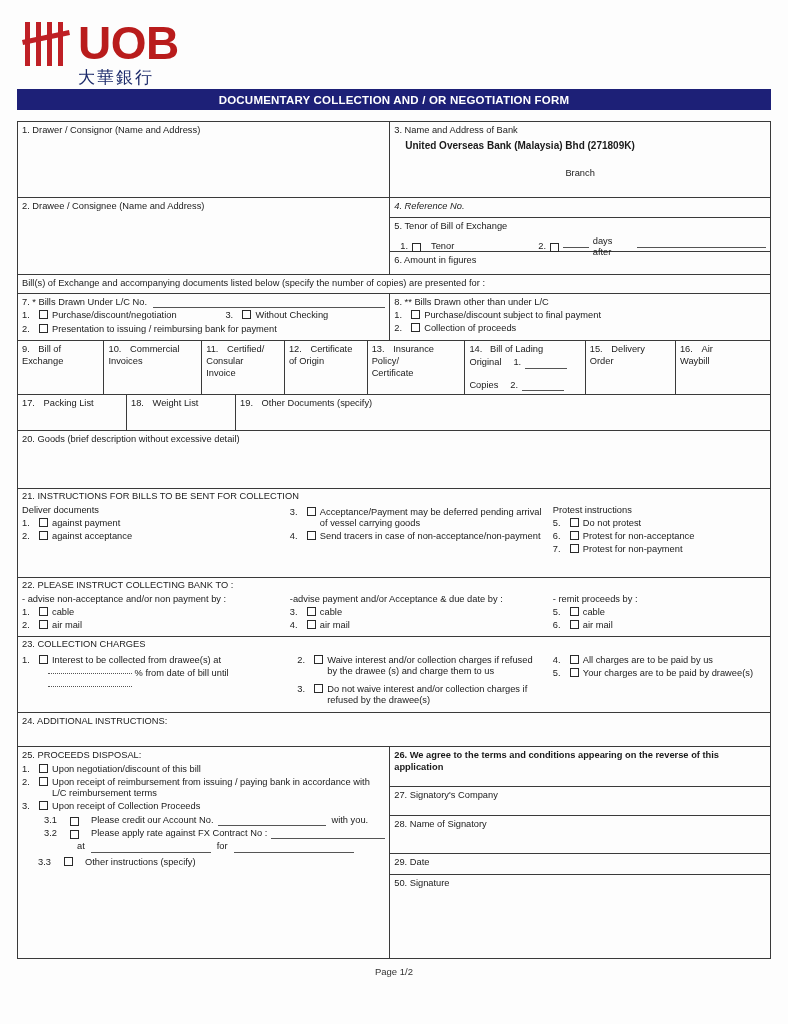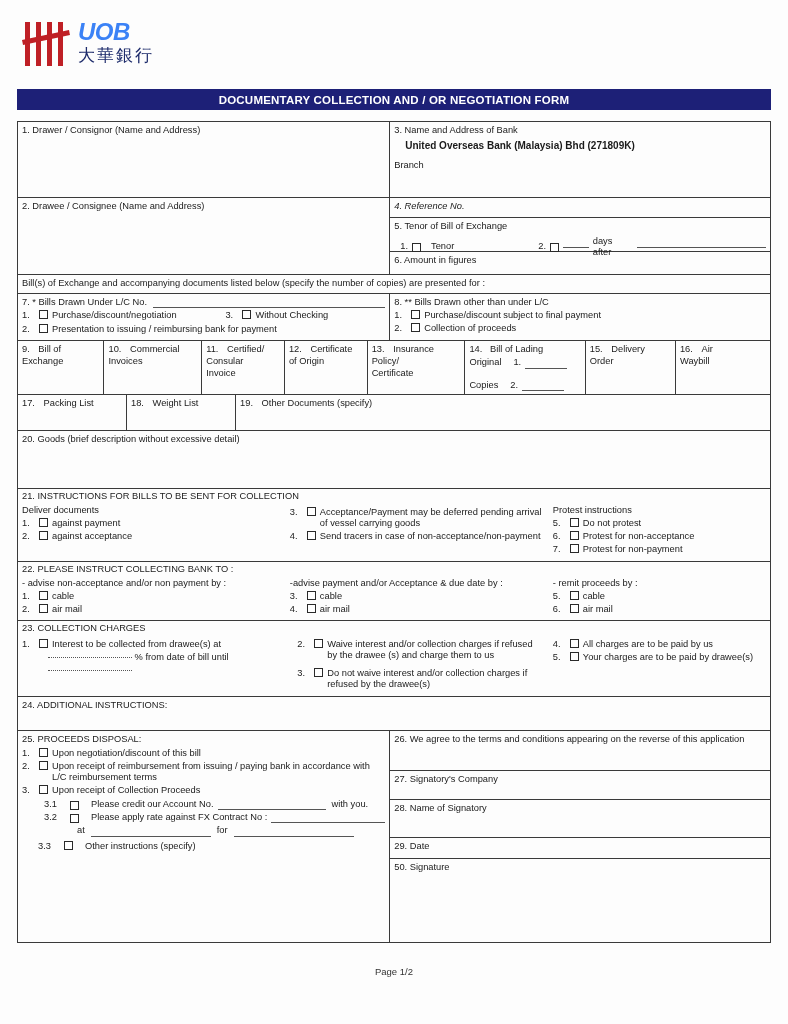--- a/index.html
+++ b/index.html
@@ -45,26 +45,25 @@
   .logo-bars .bar:nth-child(4) { left: 34px; }
   .logo-bars .slash {
     position: absolute;
     left: -2px; top: 13px;
     width: 48px; height: 5px;
     background: #bf2026;
     transform: rotate(-12deg);
   }
   .logo-text { line-height: 1; }
   .logo-uob {
-    font-size: 24px;
+    font-size: 46px;
     font-weight: bold;
-    color: #3b82f6;
+    color: #b91c1c;
     letter-spacing: -0.5px;
     font-family: "Liberation Sans", sans-serif;
-    font-style: italic;
   }
   .logo-cn {
     font-size: 17px;
     color: #1d2b6b;
     letter-spacing: 2px;
     margin-top: 3px;
     font-family: "DejaVu Sans", sans-serif;
   }
   
   .title-bar {
@@ -165,21 +164,21 @@
           <span>1. Drawer / Consignor (Name and Address)</span>
         </div>
         <div class="cell" style="height:76px;">
           <span>2. Drawee / Consignee (Name and Address)</span>
         </div>
       </div>
       <div class="cell col" style="width:50.5%;padding:0;">
         <div class="cell hb" style="height:76px;">
           <div>3. Name and Address of Bank</div>
           <div class="bold" style="margin:3px 0 0 11px;font-size:10px;">United Overseas Bank (Malaysia) Bhd (271809K)</div>
-          <div style="margin-top:8px;">Branch</div>
+          <div style="text-align:center;margin-top:16px;">Branch</div>
         </div>
         <div class="cell hb" style="height:20px;font-style:italic;">
           <span>4. Reference No.</span>
         </div>
         <div class="cell hb" style="height:34px;">
           <div>5. Tenor of Bill of Exchange</div>
           <div style="display:flex;align-items:center;margin-top:3px;">
             <span style="margin-left:6px;">1.</span>
             <span class="cb"></span>
             <span style="margin-left:6px;">Tenor</span>
@@ -314,21 +313,21 @@
 
     <div class="row" style="height:58px;">
       <div class="cell" style="width:100%;">
         <span>20.   Goods (brief description without excessive detail)</span>
       </div>
     </div>
 
     <div class="row">
       <div class="cell" style="width:100%;padding:0;">
         <div class="section-head">21.   INSTRUCTIONS FOR BILLS TO BE SENT FOR COLLECTION</div>
-        <div style="display:flex;padding:0 4px 4px 4px;">
+        <div style="display:flex;padding:0 4px 20px 4px;">
           <div style="width:36%;">
             <div>Deliver documents</div>
             <div class="itm">
               <span class="idx">1.</span>
               <span class="cb"></span>
               <span class="lbl">against payment</span>
             </div>
             <div class="itm">
               <span class="idx">2.</span>
               <span class="cb"></span>
@@ -509,21 +508,21 @@
         </div>
 
         <div class="itm itm-sub" style="margin-left:16px;margin-top:4px;">
           <span class="idx">3.3</span>
           <span class="cb"></span>
           <span style="margin-left:8px;">Other instructions (specify)</span>
         </div>
       </div>
 
       <div class="cell col" style="width:50.5%;padding:0;">
-        <div class="cell hb" style="height:42px;">
+        <div class="cell hb" style="height:42px;font-weight:bold;">
           <span>26.   We agree to the terms and conditions appearing on the reverse of this application</span>
         </div>
         <div class="cell hb" style="height:30px;">
           <span>27.  Signatory's Company</span>
         </div>
         <div class="cell hb" style="height:40px;">
           <span>28.  Name of Signatory</span>
         </div>
         <div class="cell hb" style="height:22px;">
           <span>29.  Date</span>

